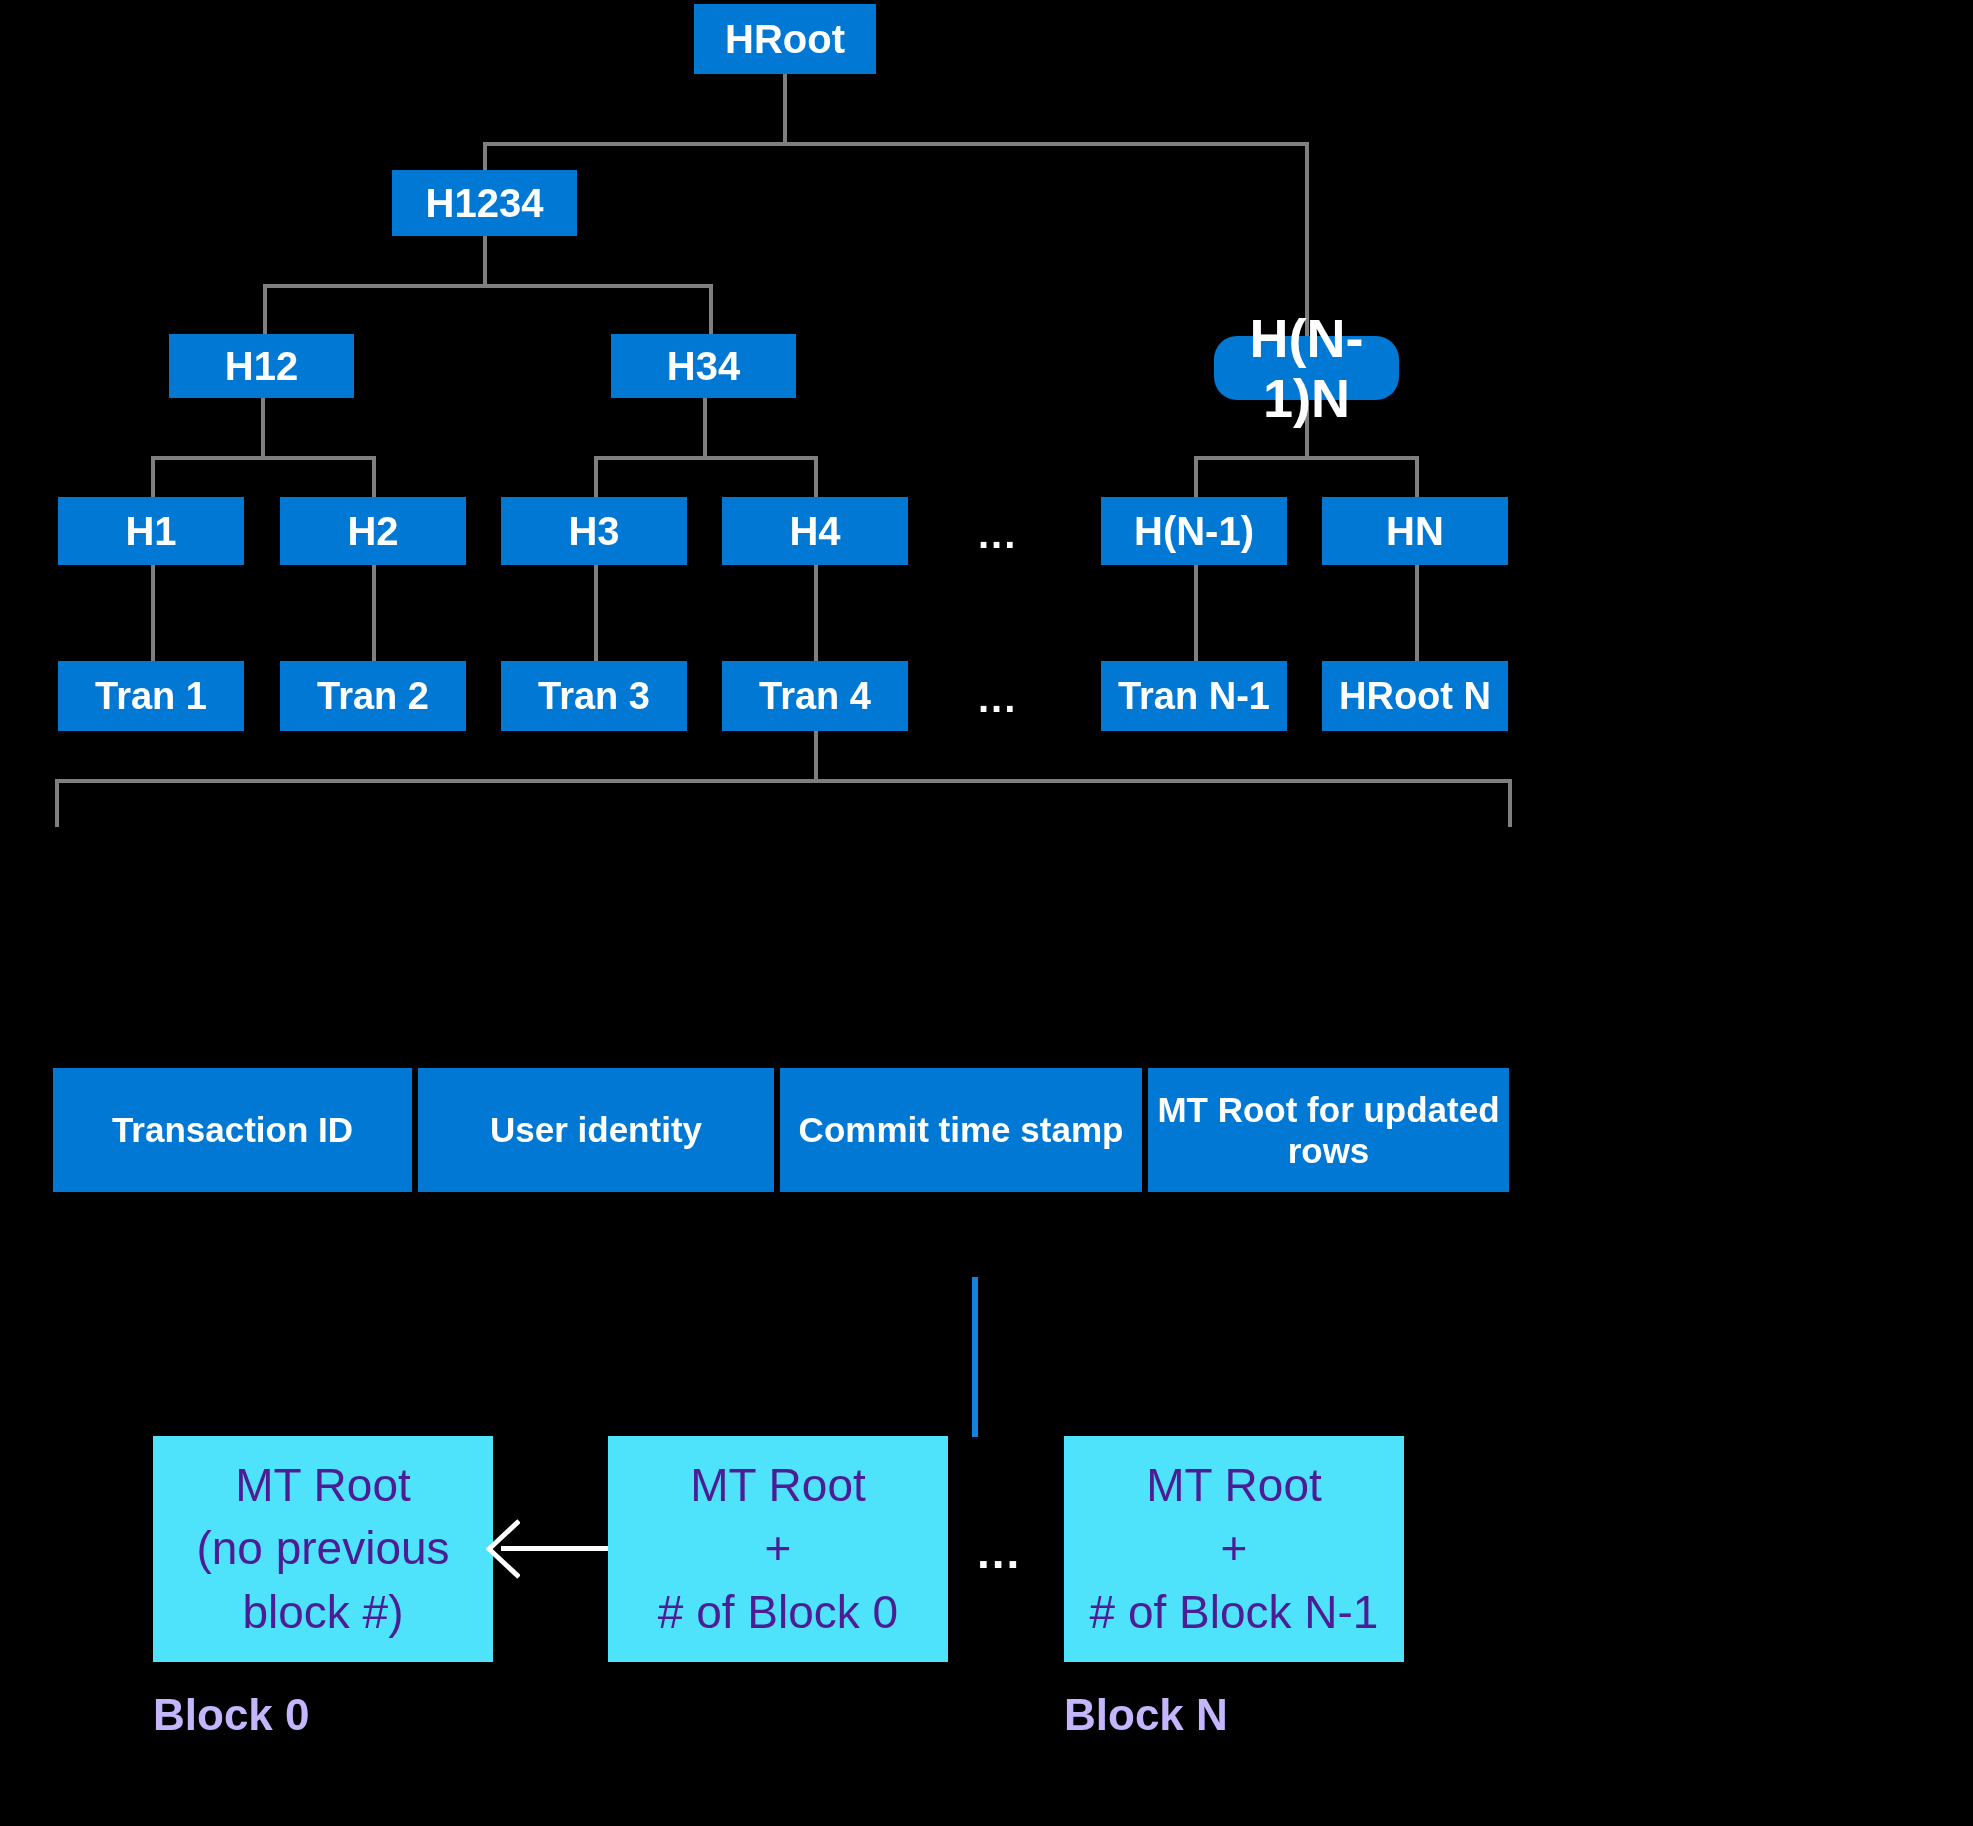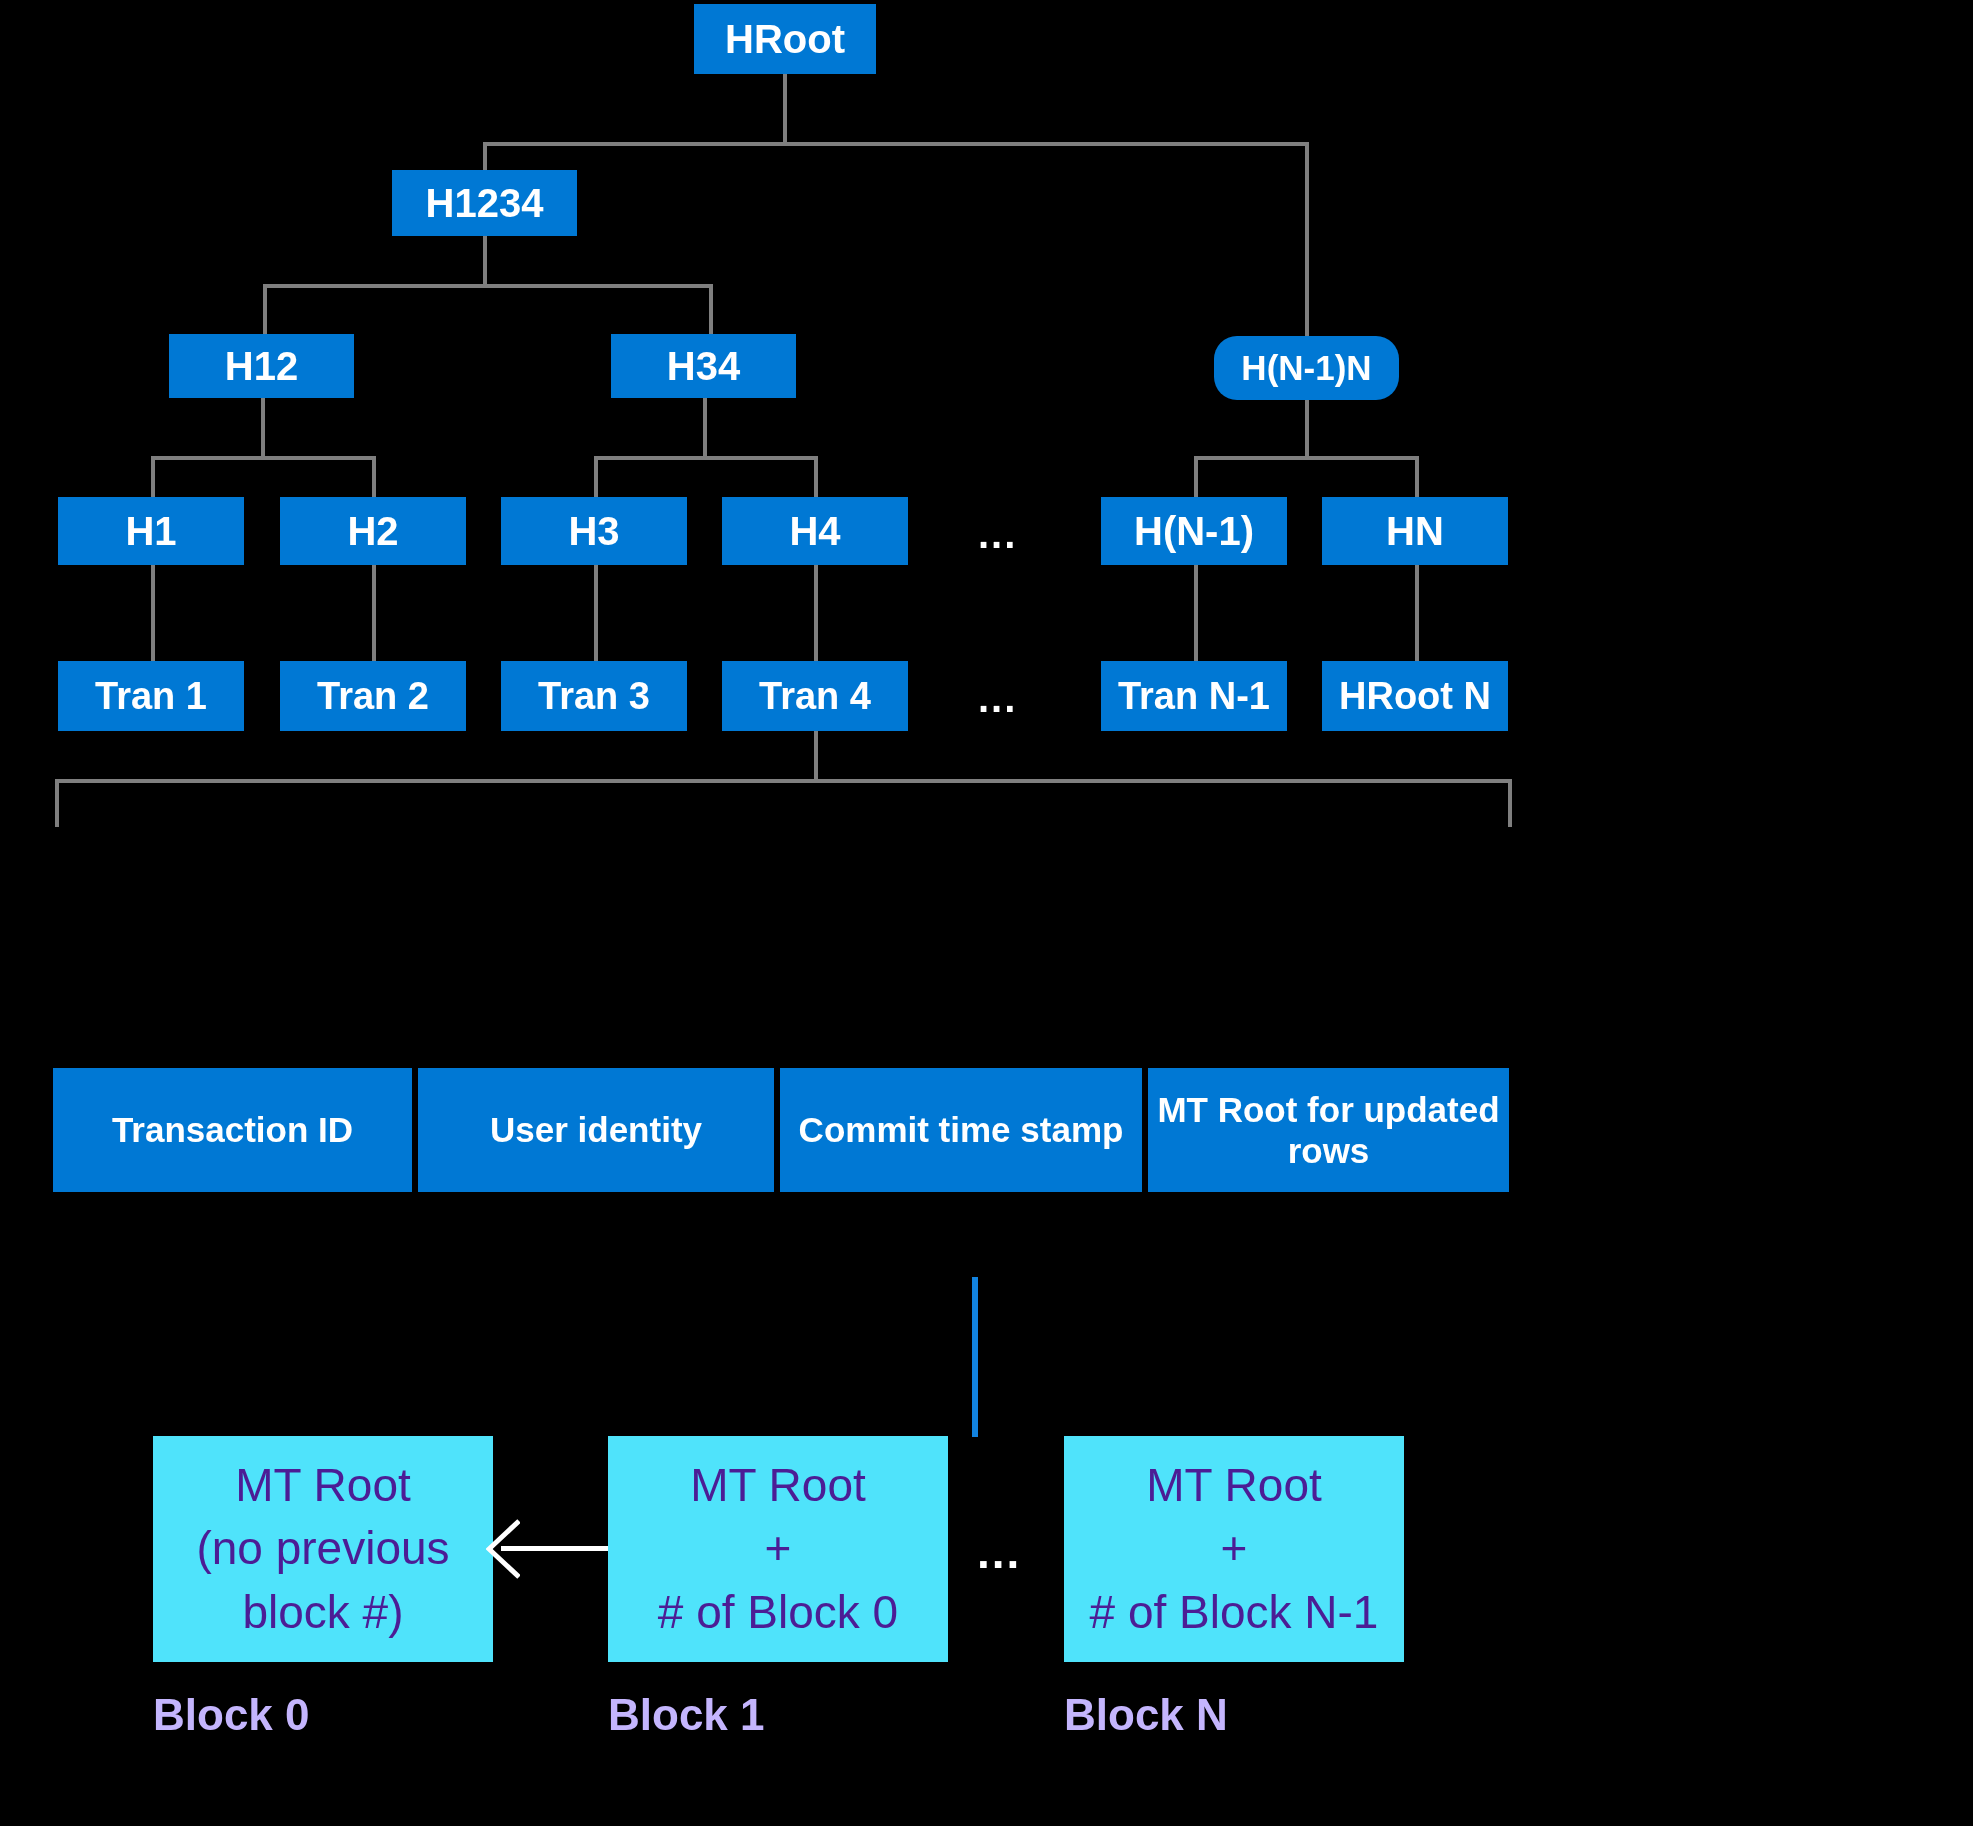--- a/index.html
+++ b/index.html
@@ -140,21 +140,21 @@
   <div class="node" style="left:392px;top:170px;width:185px;height:66px;font-size:40px;">
     <span>H1234</span>
   </div>
 
   <div class="node" style="left:169px;top:334px;width:185px;height:64px;font-size:40px;">
     <span>H12</span>
   </div>
   <div class="node" style="left:611px;top:334px;width:185px;height:64px;font-size:40px;">
     <span>H34</span>
   </div>
-  <div class="node" style="left:1214px;top:336px;width:185px;height:64px;font-size:35px;border-radius:23px;">
+  <div class="node" style="left:1214px;top:336px;width:185px;height:64px;font-size:54px;border-radius:23px;">
     <span>H(N-1)N</span>
   </div>
 
   <div class="node" style="left:58px;top:497px;width:186px;height:68px;font-size:40px;">
     <span>H1</span>
   </div>
   <div class="node" style="left:280px;top:497px;width:186px;height:68px;font-size:40px;">
     <span>H2</span>
   </div>
   <div class="node" style="left:501px;top:497px;width:186px;height:68px;font-size:40px;">
@@ -223,21 +223,20 @@
     <svg width="34" height="62" viewBox="0 0 34 62">
       <polyline points="33,3 3,31 33,59" fill="none" stroke="#FFFFFF" stroke-width="5"></polyline>
     </svg>
   </div>
 
   <div class="block" style="left:608px;top:1436px;width:340px;height:226px;">
     <span>MT Root</span>
     <span>+</span>
     <span># of Block 0</span>
   </div>
-  <div class="blocklabel" style="left:608px;top:1690px;width:340px;">Block 1</div>
 
   <div class="ellipsis" style="left:977px;top:1525px;font-size:46px;color:#FFFFFF;">...</div>
 
   <div class="block" style="left:1064px;top:1436px;width:340px;height:226px;">
     <span>MT Root</span>
     <span>+</span>
     <span># of Block N-1</span>
   </div>
   <div class="blocklabel" style="left:1064px;top:1690px;width:340px;">Block N</div>
 

